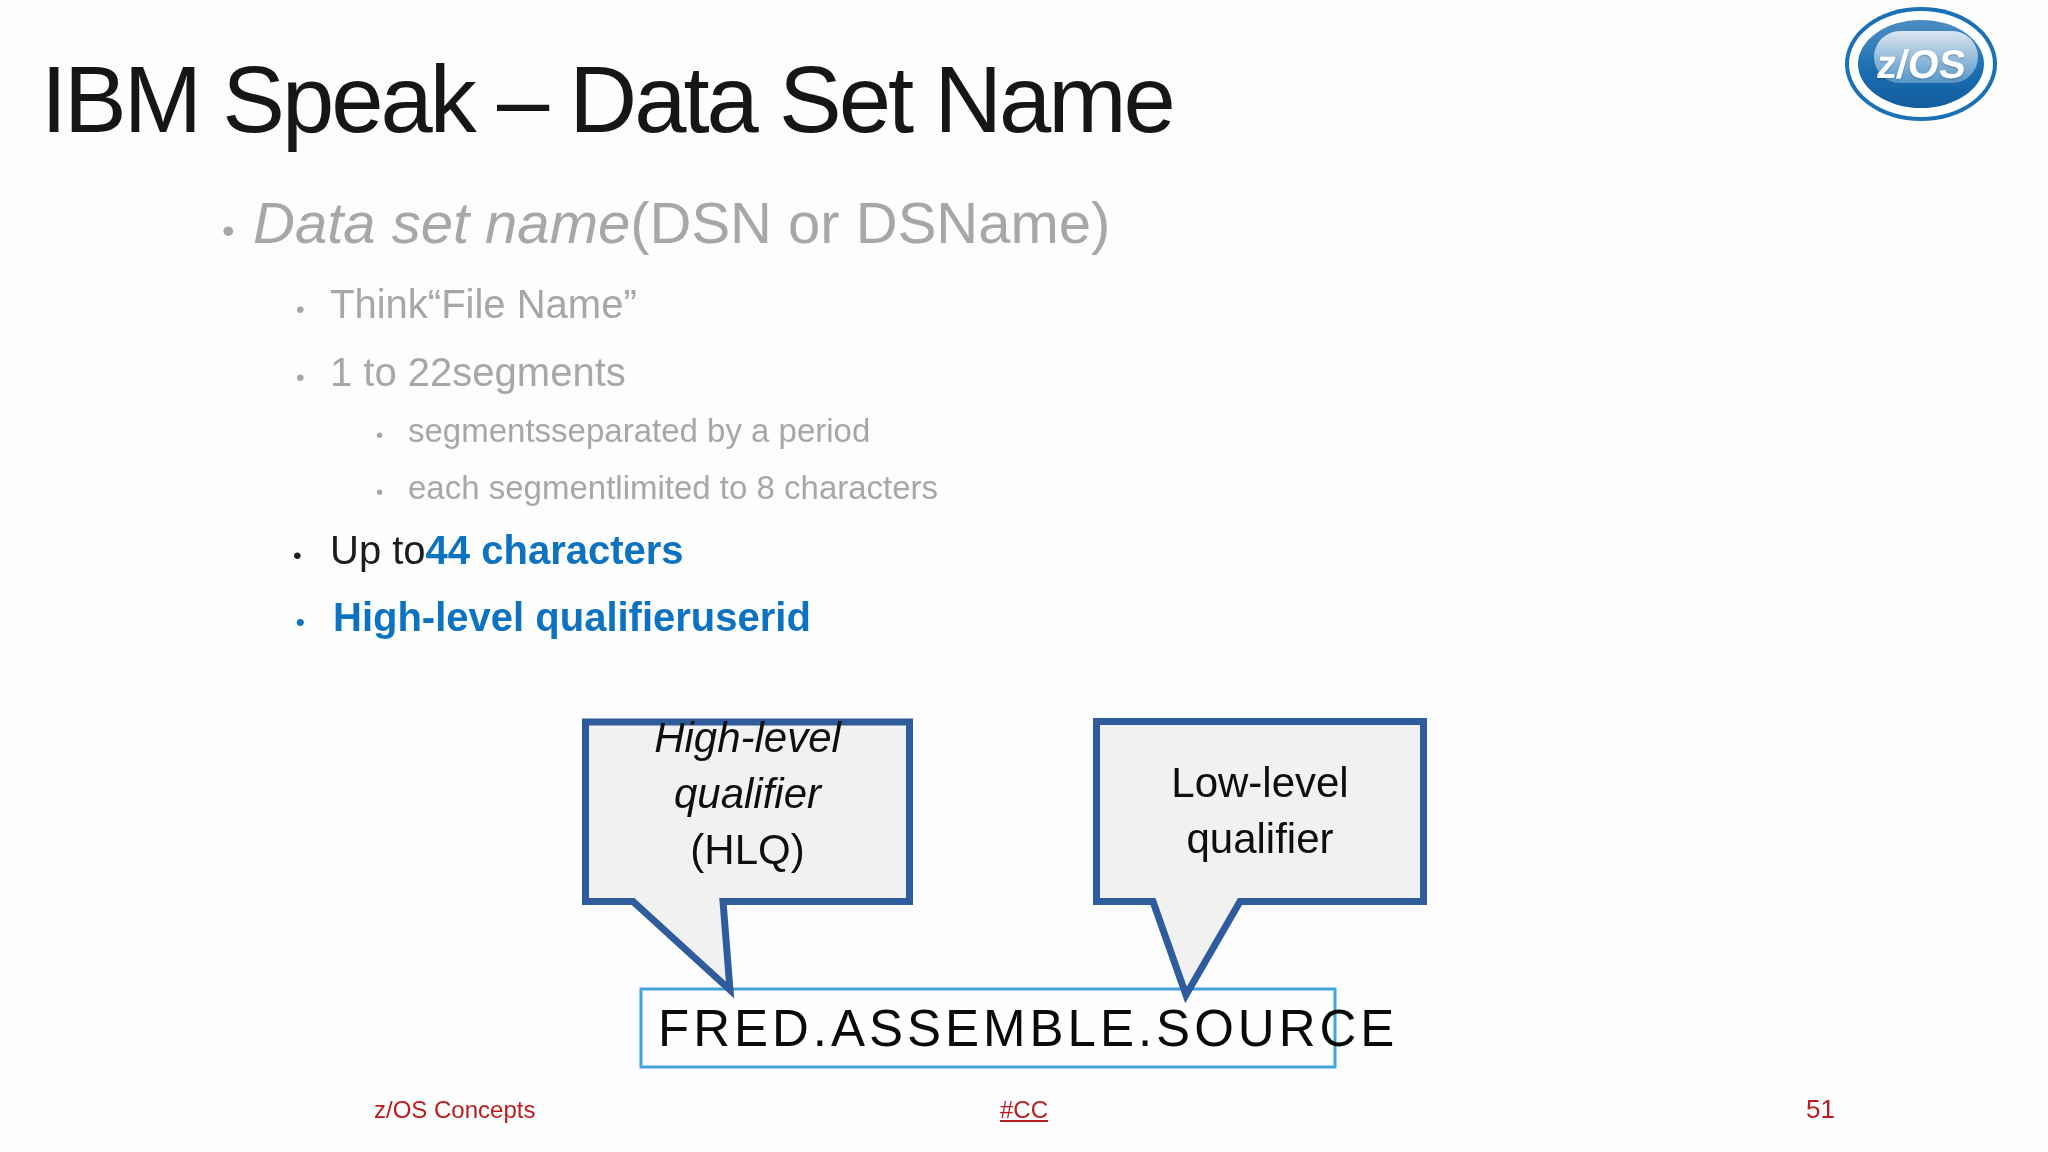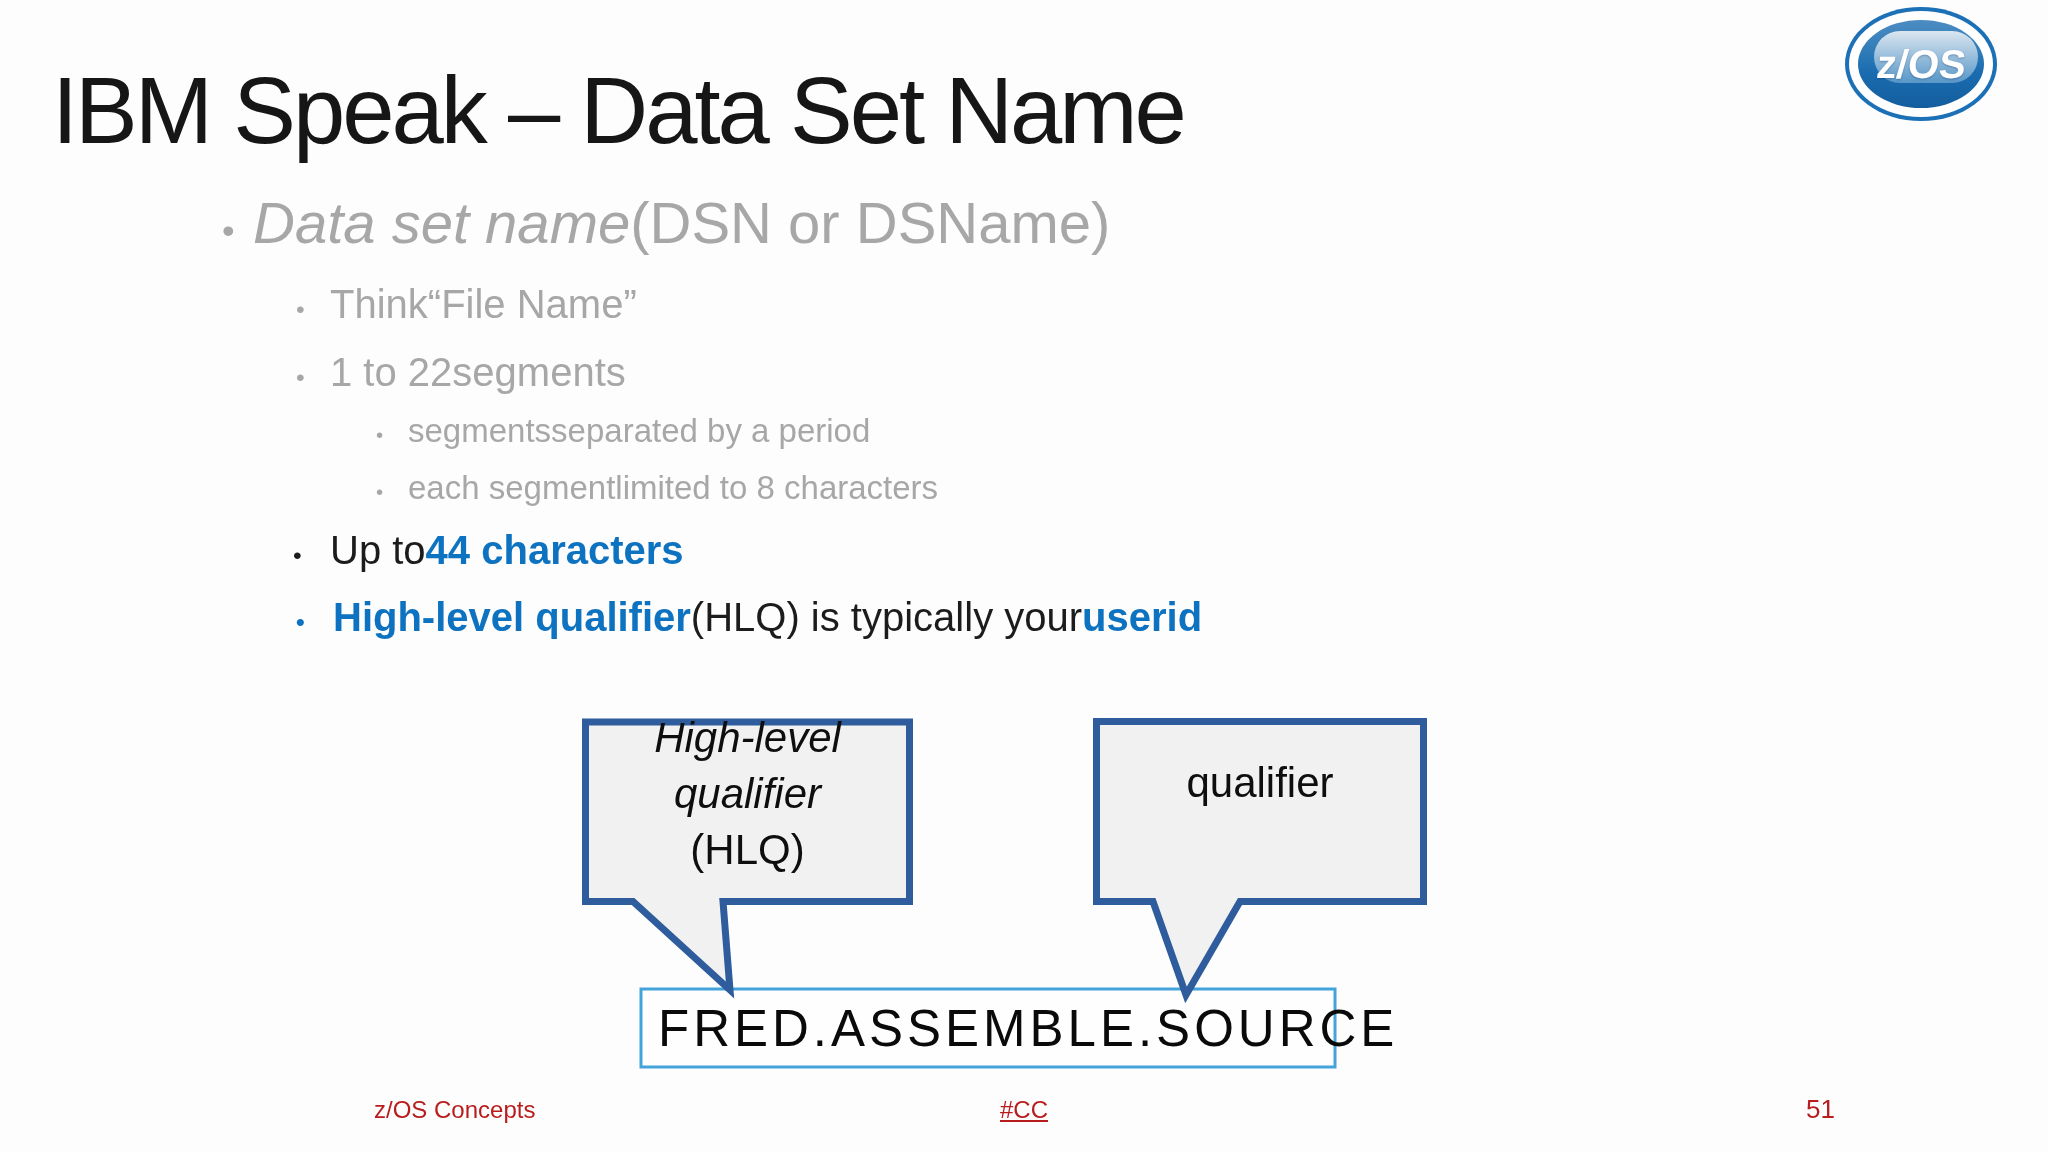--- a/index.html
+++ b/index.html
@@ -2,21 +2,21 @@
 <html><head>
 <meta charset="utf-8">
 <style>
   html,body{margin:0;padding:0;background:#e9e9e9;}
   .slide{
     position:relative;width:2048px;height:1152px;background:#fdfdfd;
     overflow:hidden;font-family:"Liberation Sans",sans-serif;
   }
   
   .title{
-    position:absolute;left:40px;top:50px;margin:12px;
+    position:absolute;left:40px;top:50px;margin:1px;
     font-size:94px;font-weight:300;letter-spacing:-3px;
     color:#161616;line-height:1.05;white-space:nowrap;
   }
   
   .logo{position:absolute;left:1845px;top:7px;width:152px;height:114px;
         background:#1b70b6;border-radius:50%;}
   .logo-white{position:absolute;inset:4px;background:#ffffff;border-radius:50%;}
   .logo-body{position:absolute;inset:9px;border-radius:50%;overflow:hidden;
         background:linear-gradient(180deg,#4d8cc2 0%,#2f7cb8 35%,#1a6cb0 60%,#135d9d 100%);
         display:flex;align-items:center;justify-content:center;}
@@ -100,37 +100,37 @@
 
   <div class="line lvl2b dark" style="left:293px;top:527px">
     <span class="marker">•</span>
     <span>Up to </span>
     <span class="blue">44 characters</span>
   </div>
 
   <div class="line lvl2b dark" style="left:296px;top:594px">
     <span class="marker blue">•</span>
     <span class="blue">High-level qualifier</span>
-    <span> (HLQ) is typically your </span>
     <span class="blue">userid</span>
   </div>
 
   <svg class="diagram-svg" viewBox="0 0 2048 1152" xmlns="http://www.w3.org/2000/svg">
     <rect x="641" y="989" width="694" height="78" fill="#fdfefd" stroke="#45a3dc" stroke-width="3"></rect>
     <path d="M585.5 722 L909.5 722 L909.5 901.5 L723 901.5 L730 990 L633 901.5 L585.5 901.5 Z" fill="#f1f1f1" stroke="#2e5c9c" stroke-width="7" stroke-linejoin="miter"></path>
     <path d="M1096.5 721.5 L1423.5 721.5 L1423.5 901.5 L1240 901.5 L1186 995 L1153 901.5 L1096.5 901.5 Z" fill="#f1f1f1" stroke="#2e5c9c" stroke-width="7" stroke-linejoin="miter"></path>
   </svg>
 
   <div class="callout-text hlq-text">
     <div class="i">High-level</div>
     <div class="i">qualifier</div>
     <div>(HLQ)</div>
   </div>
 
   <div class="callout-text llq-text">
+    <div>Low-level</div>
     <div>qualifier</div>
   </div>
 
   <div class="dsn-text">FRED.ASSEMBLE.SOURCE</div>
 
   <div class="footer-item footer-left">z/OS Concepts</div>
   <div class="footer-item footer-center">#CC</div>
   <div class="footer-item footer-right">51</div>
 
 </div>

